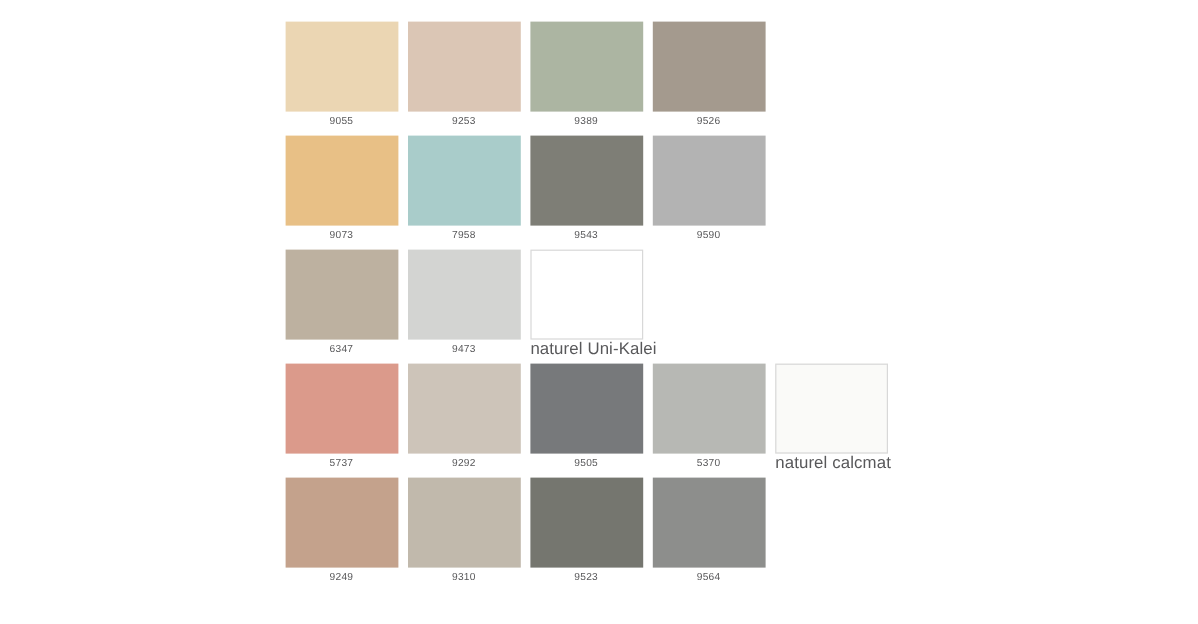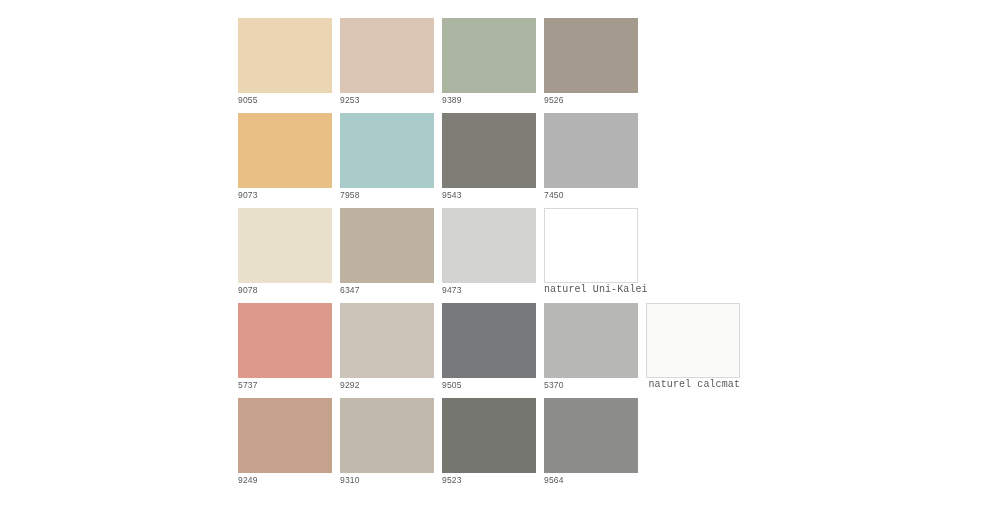--- a/index.html
+++ b/index.html
@@ -54,32 +54,31 @@
 
   .swatch-chip.bordered {
     border: 1px solid #d8d8d8;
   }
 
   .swatch-label {
     font-size: 8.5px;
     line-height: 14px;
     color: #58585a;
     letter-spacing: 0.2px;
-    text-align: left;
+    text-align: center;
     padding-right: 1px;
     white-space: nowrap;
     font-family: "Liberation Sans", sans-serif;
   }
 
   .swatch-label.centered {
-    text-align: right;
+    text-align: left;
     padding-right: 0;
-    font-size: 10px;
+    font-size: 14px;
     letter-spacing: 0.1px;
-    font-family: Liberation Mono, monospace;
   }
 
   .swatch-cell.empty .swatch-chip {
     background: transparent;
   }
 </style>
 </head>
 <body>
 
 <div id="swatch-sheet">
@@ -110,28 +109,24 @@
         <div class="swatch-cell">
           <div class="swatch-chip" style="background: rgb(169, 204, 202);"></div>
           <div class="swatch-label">7958</div>
         </div>
         <div class="swatch-cell">
           <div class="swatch-chip" style="background: rgb(126, 126, 118);"></div>
           <div class="swatch-label">9543</div>
         </div>
         <div class="swatch-cell">
           <div class="swatch-chip" style="background: rgb(179, 179, 179);"></div>
-          <div class="swatch-label">7450</div>
+          <div class="swatch-label">9590</div>
         </div>
       </div>
       <div class="swatch-row">
-        <div class="swatch-cell">
-          <div class="swatch-chip" style="background: rgb(234, 225, 204);"></div>
-          <div class="swatch-label">9078</div>
-        </div>
         <div class="swatch-cell">
           <div class="swatch-chip" style="background: rgb(189, 177, 160);"></div>
           <div class="swatch-label">6347</div>
         </div>
         <div class="swatch-cell">
           <div class="swatch-chip" style="background: rgb(211, 212, 210);"></div>
           <div class="swatch-label">9473</div>
         </div>
         <div class="swatch-cell">
           <div class="swatch-chip bordered" style="background: rgb(255, 255, 255);"></div>

